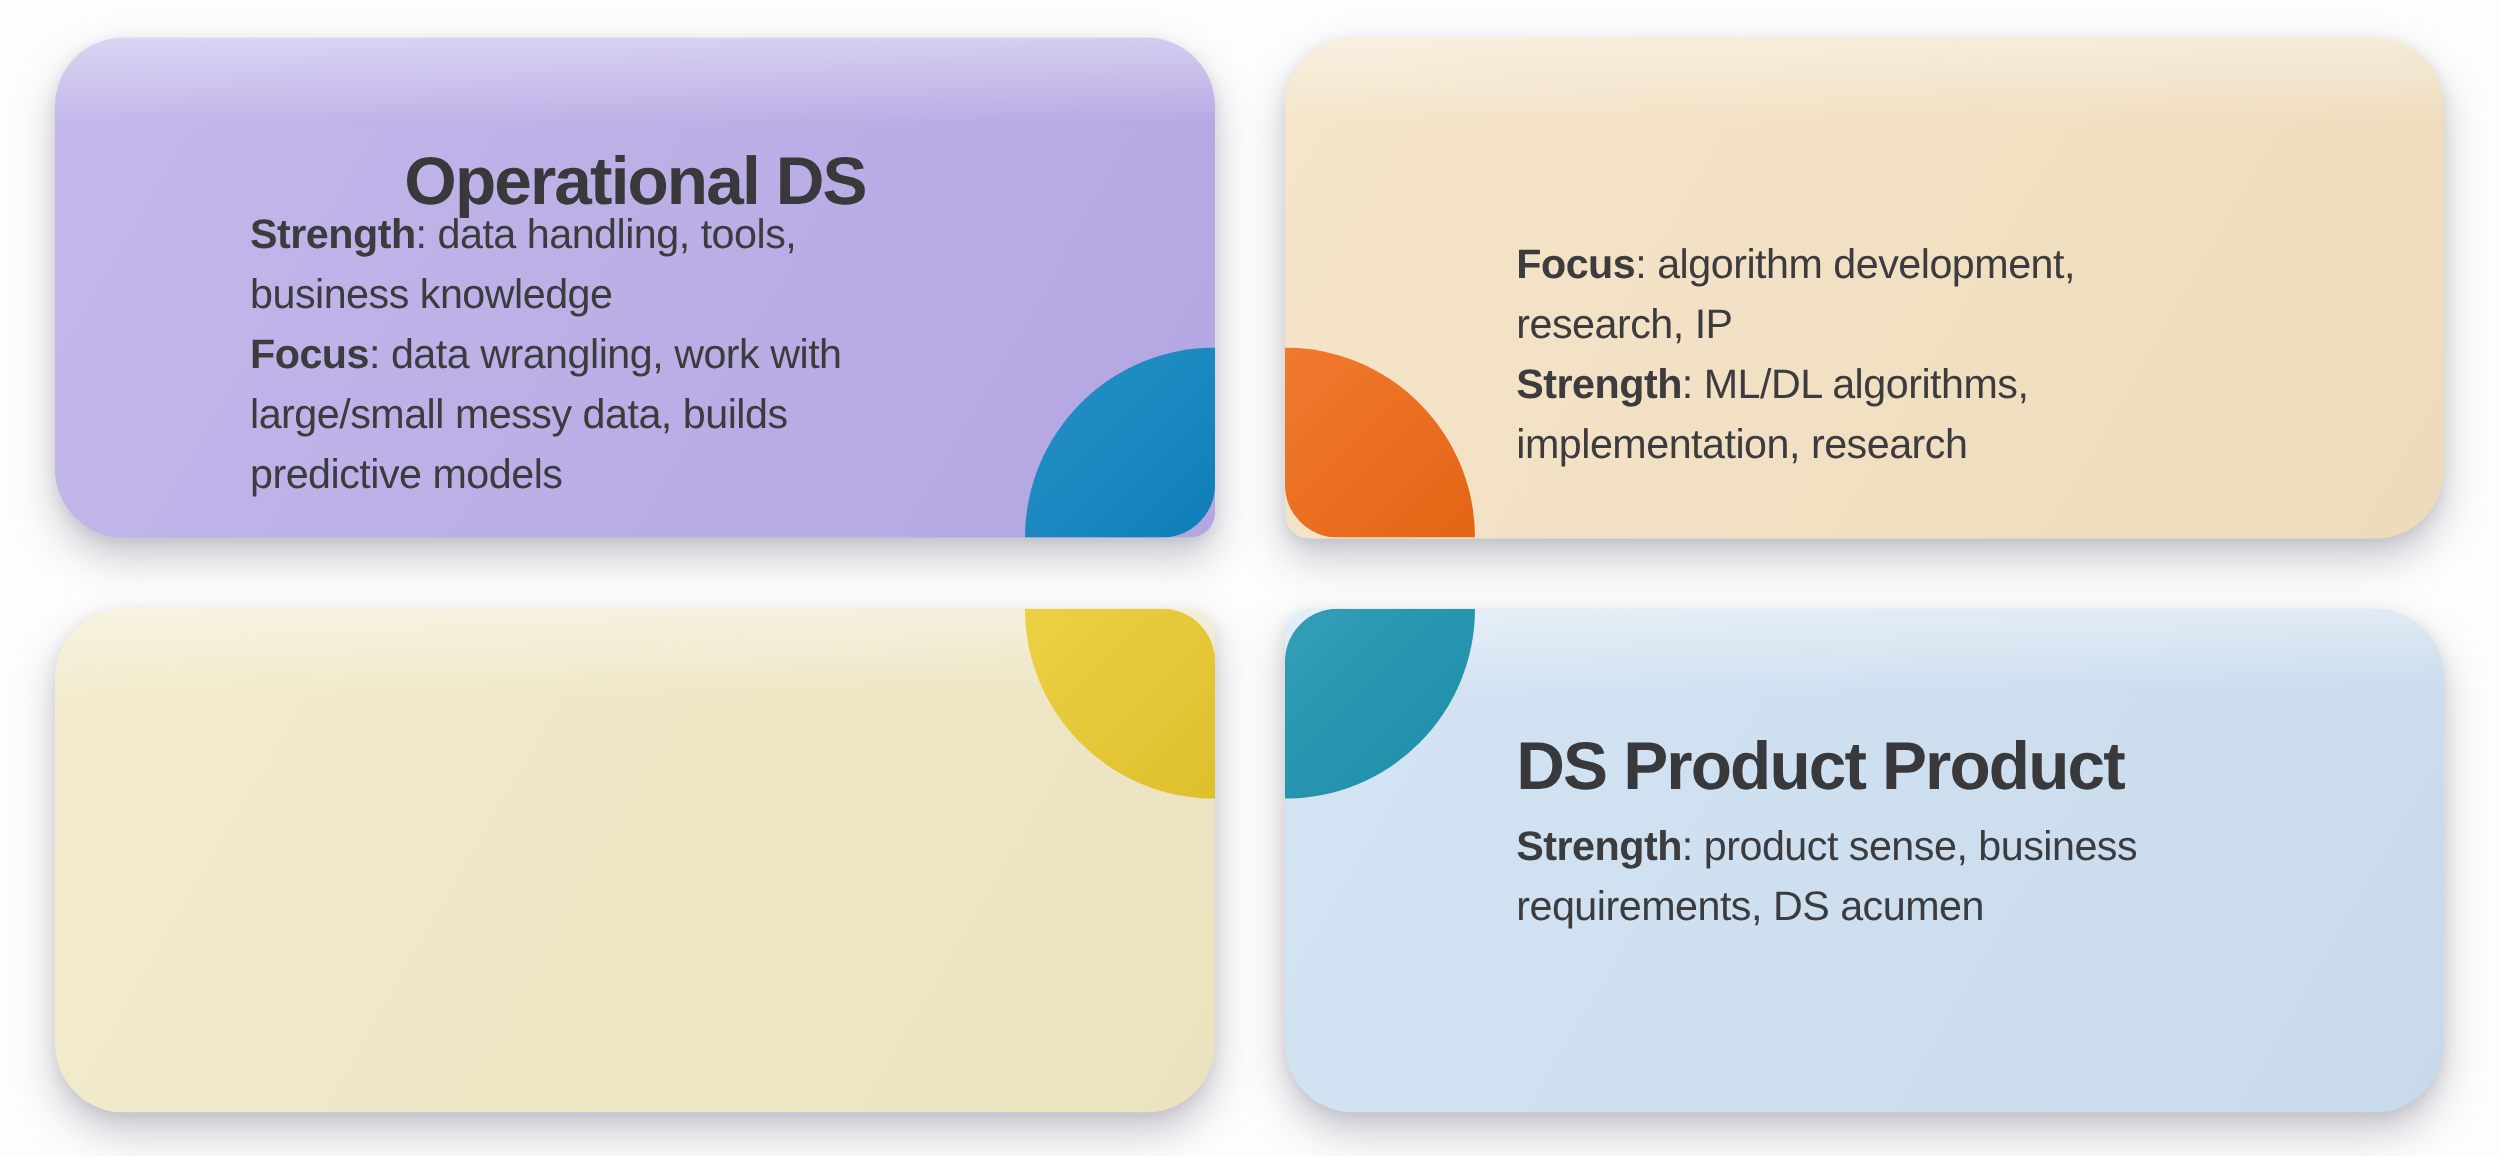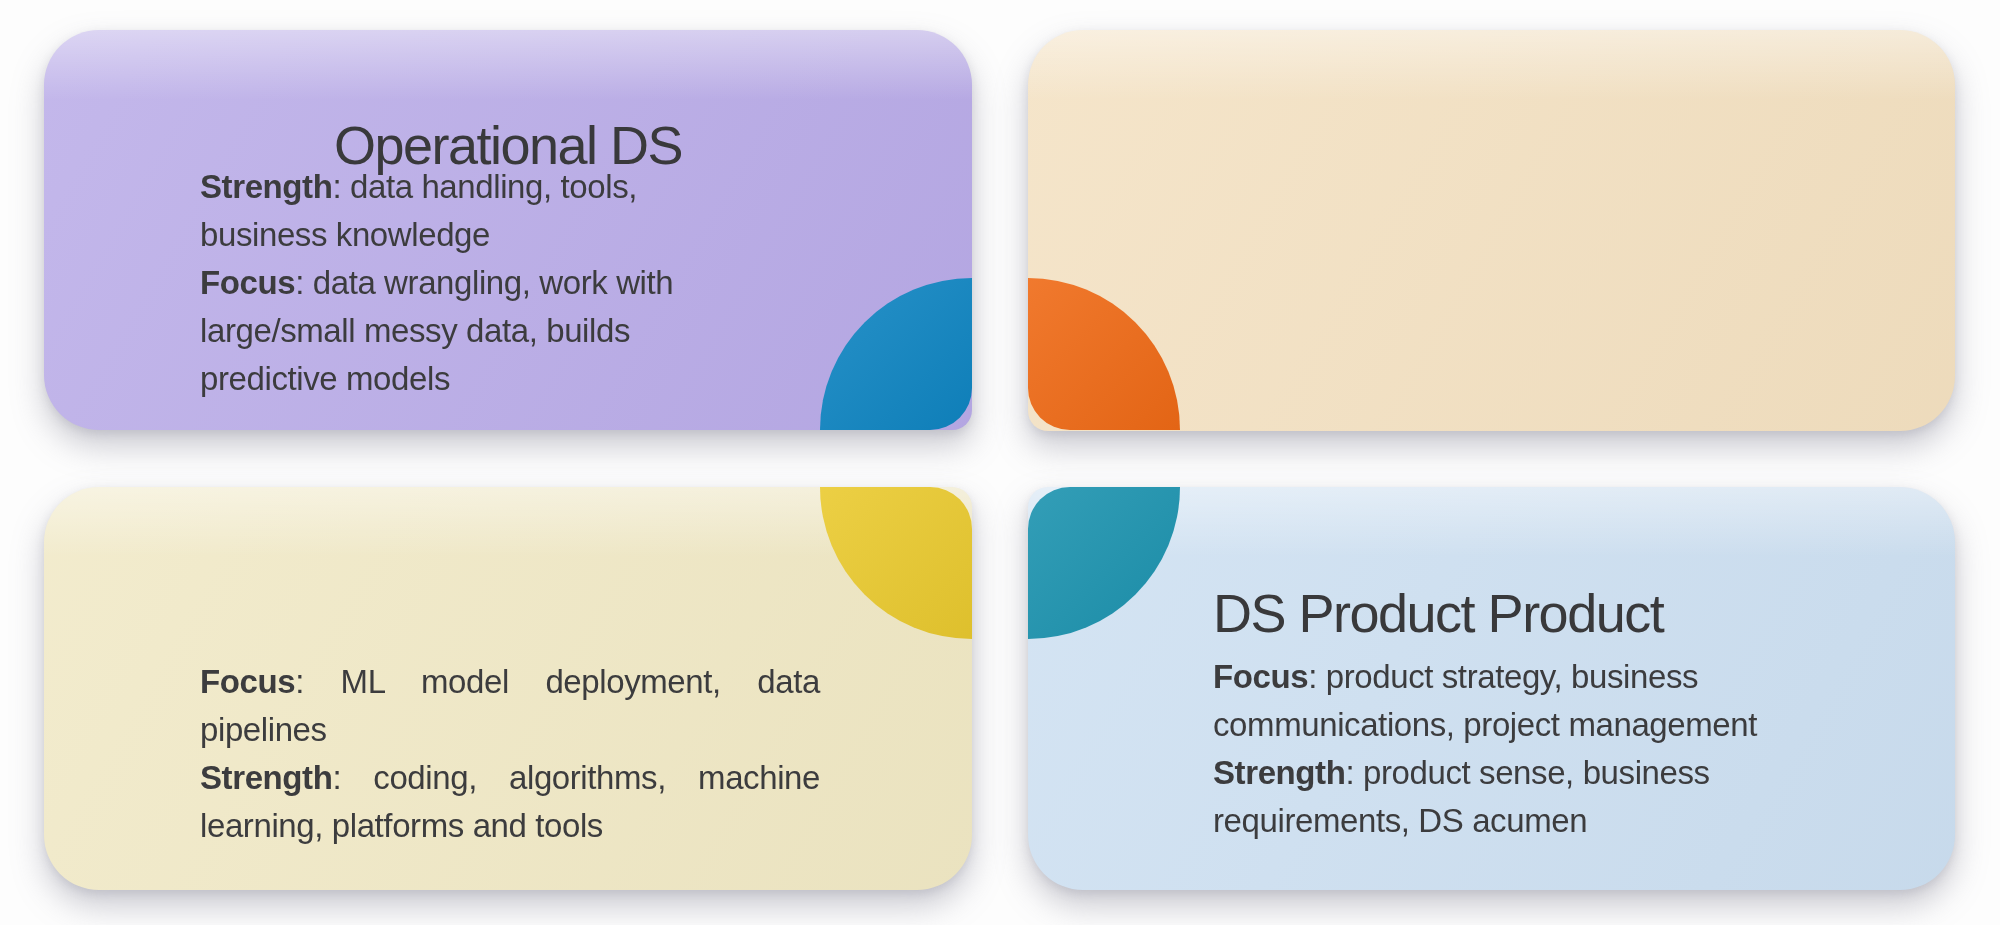--- a/index.html
+++ b/index.html
@@ -19,21 +19,21 @@
       linear-gradient(180deg, rgba(255,255,255,0.42) 0px, rgba(255,255,255,0) 70px),
       linear-gradient(120deg, rgba(255,255,255,0.16), rgba(0,0,0,0.025));
   }
   .card-tl{left:44px;top:30px;width:928px;height:400px;border-radius:55px 55px 20px 55px;}
   .card-tr{left:1028px;top:30px;width:927px;height:401px;border-radius:55px 55px 55px 20px;}
   .card-bl{left:44px;top:487px;width:928px;height:403px;border-radius:55px 20px 55px 55px;}
   .card-br{left:1028px;top:487px;width:927px;height:403px;border-radius:20px 55px 55px 55px;}
 
   .card-title{
     position:absolute;left:0;width:100%;
-    font-size:54px;font-weight:400;line-height:1.05;
+    font-size:54px;font-weight:700;line-height:1.05;
     letter-spacing:-1.5px;color:#39393B;white-space:nowrap;
   }
   .card-tl .card-title{top:42px;text-align:center;}
   .card-bl .card-title{top:48px;text-align:center;}
   .card-tr .card-title{top:48px;left:185px;width:auto;text-align:left;}
   .card-br .card-title{top:53px;left:185px;width:auto;text-align:left;}
 
   .card-body{
     position:absolute;
     font-size:33px;line-height:48px;letter-spacing:-0.4px;
@@ -62,33 +62,32 @@
 
   <section class="card card-tl" style="background-color: rgb(184, 170, 231);">
     <h2 class="card-title">Operational DS</h2>
     <div class="card-body">
       <p><b>Strength</b><span>: data handling, tools, business knowledge</span></p>
       <p><b>Focus</b><span>: data wrangling, work with large/small messy data, builds predictive models</span></p>
     </div>
   </section>
 
   <section class="card card-tr" style="background-color: rgb(243, 224, 192);">
+    <div class="card-body">
+      <p><b>Focus</b><span>: algorithm development, research, IP</span></p>
+      <p><b>Strength</b><span>: ML/DL algorithms, implementation, research</span></p>
+    </div>
   </section>
 
   <section class="card card-bl" style="background-color: rgb(240, 232, 196);">
-    <div class="card-body">
-      <p><b>Focus</b><span>: ML model deployment, data pipelines</span></p>
-      <p><b>Strength</b><span>: coding, algorithms, machine learning, platforms and tools</span></p>
-    </div>
   </section>
 
   <section class="card card-br" style="background-color: rgb(204, 223, 241);">
     <h2 class="card-title">DS Product Product</h2>
     <div class="card-body">
-      <p><b>Focus</b><span>: product strategy, business communications, project management</span></p>
       <p><b>Strength</b><span>: product sense, business requirements, DS acumen</span></p>
     </div>
   </section>
 
   <div class="petal petal-blue" style="background-color: rgb(15, 133, 194);"></div>
   <div class="petal petal-orange" style="background-color: rgb(239, 106, 22);"></div>
   <div class="petal petal-yellow" style="background-color: rgb(234, 202, 47);"></div>
   <div class="petal petal-teal" style="background-color: rgb(28, 147, 175);"></div>
 
 </div>

